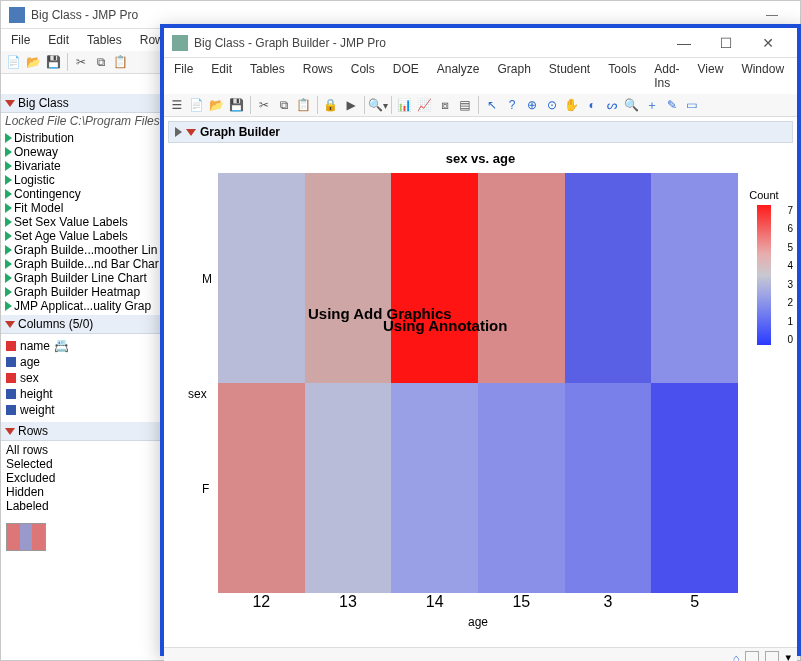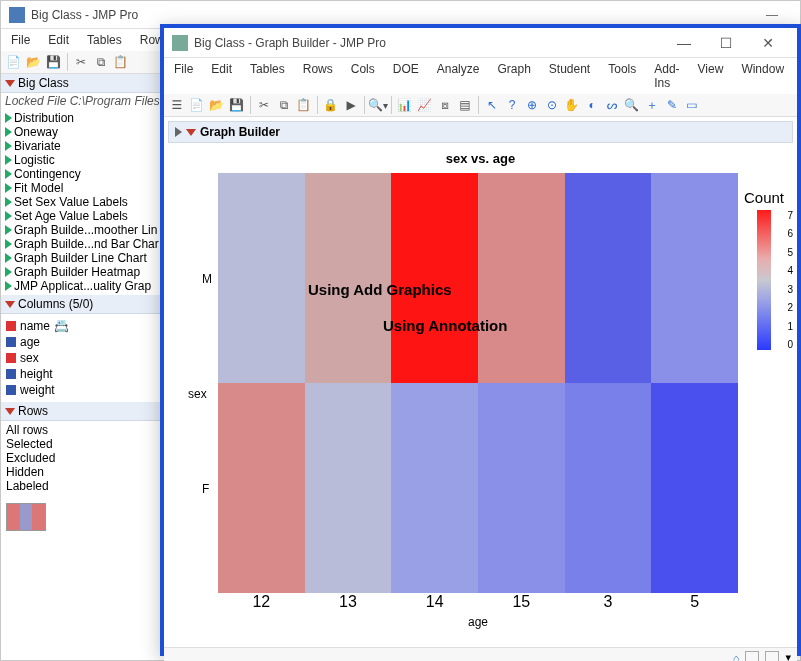--- a/index.html
+++ b/index.html
@@ -15,21 +15,21 @@
   .menubar { display: flex; gap: 10px; padding: 2px 6px; background: #fff; color: #333; }
   .menubar span { padding: 2px 4px; }
 
   .toolbar { display: flex; gap: 2px; padding: 2px 4px; background: #f7f7f7; border-bottom: 1px solid #ddd; align-items: center; }
   .tb { width: 18px; height: 18px; display: inline-flex; align-items: center; justify-content: center; font-size: 12px; color: #555; }
   .sep { width: 1px; height: 18px; background: #ccc; margin: 0 2px; }
 
   .panel-header { background: #e8eef7; border-bottom: 1px solid #cfd8e3; padding: 2px 4px; display: flex; align-items: center; gap: 3px; }
   .tri { width: 0; height: 0; border-left: 5px solid transparent; border-right: 5px solid transparent; border-top: 7px solid #c0392b; }
   .tri-right { width: 0; height: 0; border-top: 5px solid transparent; border-bottom: 5px solid transparent; border-left: 7px solid #2a6; display:inline-block; margin-right:2px;}
-  .sidebar { width: 180px; background: #fff; border-right: 1px solid #ddd; overflow: hidden; }
+  .sidebar { width: 180px; background: #fff; border-right: 1px solid #ddd; overflow: hidden; margin-top: 20px; }
   .locked { font-style: italic; color: #555; padding: 1px 4px; white-space: nowrap; overflow: hidden; }
   .tree-list { padding: 2px 0; }
   .tree-item { display: flex; align-items: center; padding: 0 4px; white-space: nowrap; overflow: hidden; }
   .col-list { padding: 4px 5px; }
   .col-item { display:flex; align-items:center; gap:4px; padding:1px 0;}
   .col-swatch { width:10px; height:10px; }
   .red { background:#d33; } .blue { background:#35a; }
   .rows-list { padding: 2px 5px; }
   .thumb { width:40px; height:28px; margin: 8px 5px; border:1px solid #999; background: linear-gradient(90deg,#d77 0 33%,#99c 33% 66%,#d77 66% 100%); }
 
@@ -50,21 +50,21 @@
   .plot { position:absolute; left:0; top:0; width:520px; height:420px; display:grid; grid-template-columns: repeat(6,1fr); grid-template-rows: repeat(2,1fr); }
   .cell { border:0; }
   .hatch { background-image: repeating-linear-gradient(45deg, rgba(80,40,40,0.35) 0 4px, transparent 4px 8px); }
   .annot { position:absolute; font-weight:bold; font-size:15px; color:#000; }
   .ylab { position:absolute; left: 20px; top: 50%; transform: translateY(-50%) rotate(0); font-size:12px; }
   .ytick { position:absolute; left: 34px; font-size:12px; transform: translateY(-50%); }
   .xlab { position:absolute; bottom: -36px; left: 50%; transform: translateX(-50%); font-size:12px; }
   .xtick-row { position:absolute; left:0; bottom:-18px; width:520px; display:grid; grid-template-columns:repeat(6,1fr); text-align:center; font-size:16px;}
 
   .legend { position:absolute; right:6px; top:40px; width:46px; text-align:center; font-size:11px; }
-  .legend-title { font-size:15px; margin-bottom:4px;}
+  .legend-title { font-size:11px; margin-bottom:4px;}
   .legend-bar { width:14px; height:140px; margin:0 auto; background: linear-gradient(to bottom, #ff1a1a 0%, #e8adad 35%, #c8c8d0 50%, #9aa2e6 65%, #2a3aff 100%); position:relative;}
   .legend-ticks { position:absolute; right:-22px; top:0; height:140px; display:flex; flex-direction:column; justify-content:space-between; font-size:10px;}
 
   .statusbar { height:20px; border-top:1px solid #ddd; background:#f7f7f7; display:flex; justify-content:flex-end; align-items:center; gap:6px; padding:0 6px; font-size:11px;}
   .sb-icon { width:14px; height:14px; border:1px solid #aaa; display:inline-block;}
 </style>
 </head>
 <body>
 
 <div class="back-window">
@@ -278,21 +278,21 @@
           <div class="cell" style="background:#8a90e8"></div>
 
           <div class="cell" style="background:#d88a8a"></div>
           <div class="cell" style="background:#b8bcd8"></div>
           <div class="cell" style="background:#9aa0e6"></div>
           <div class="cell" style="background:#8a90e8"></div>
           <div class="cell" style="background:#7a80ea"></div>
           <div class="cell" style="background:#4a50ee"></div>
         </div>
 
-        <div class="annot" style="left:90px; top:108px;text-align:right;">Using Add Graphics</div>
+        <div class="annot" style="left:90px; top:132px;text-align:right;">Using Add Graphics</div>
         <div class="annot" style="left:165px; top:144px;">Using Annotation</div>
 
         <div class="xtick-row">
           <div>12</div>
           <div>13</div>
           <div>14</div>
           <div>15</div>
           <div>3</div>
           <div>5</div>
         </div>

